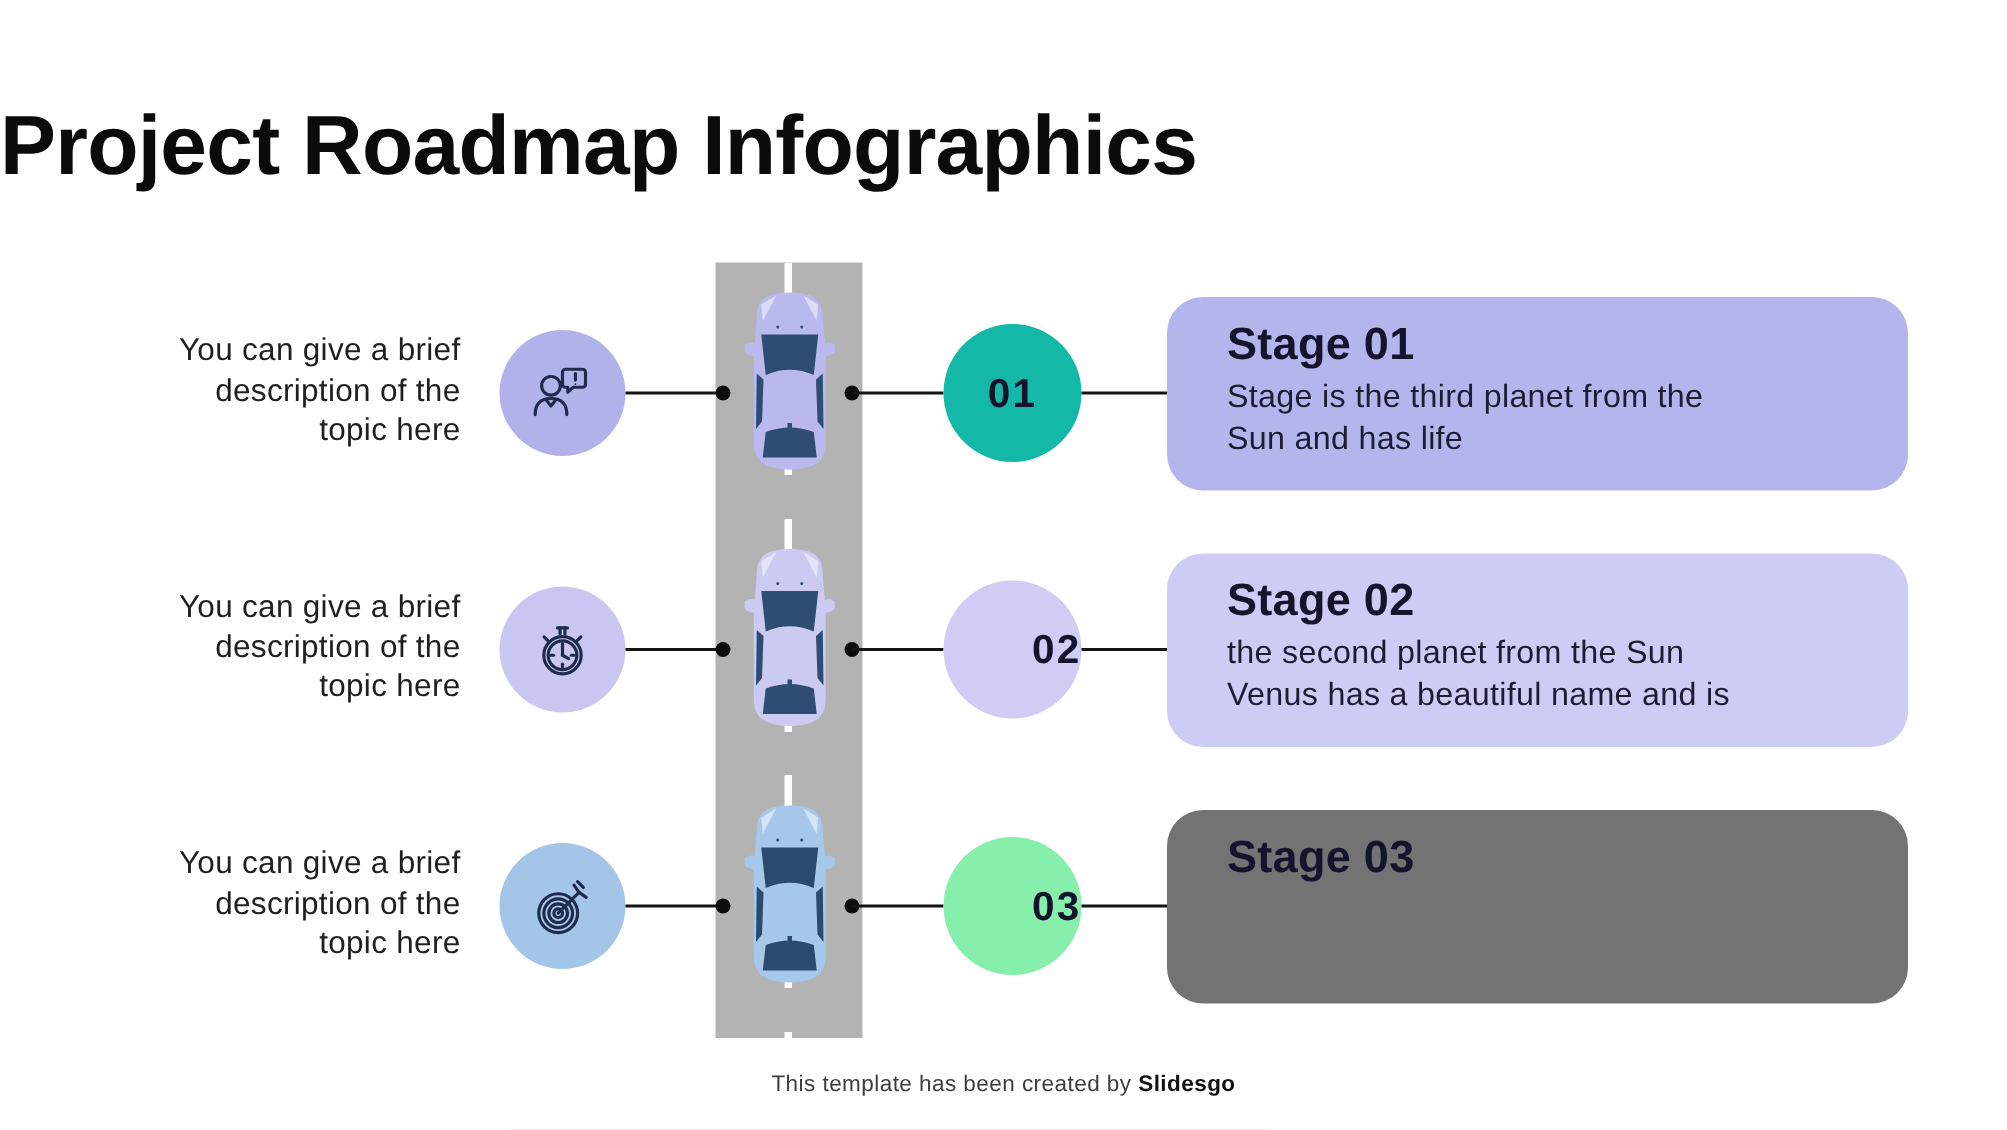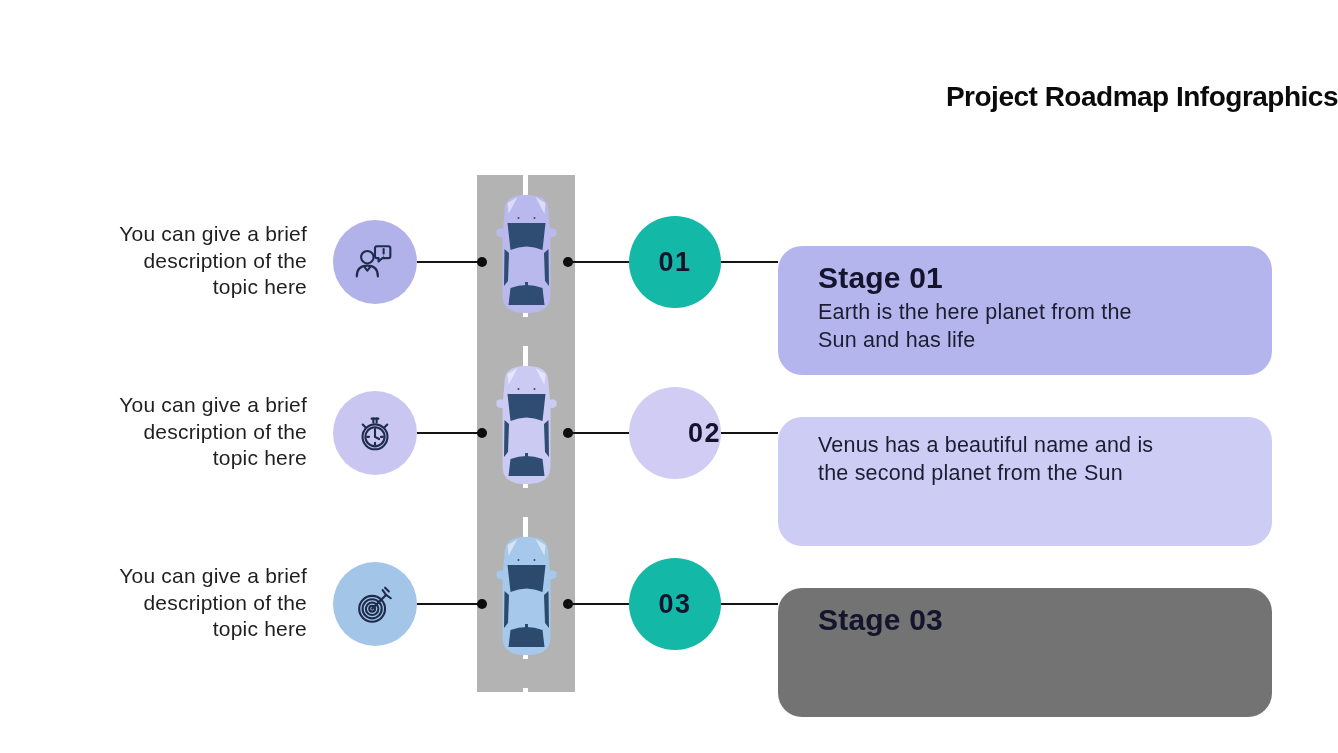--- a/index.html
+++ b/index.html
@@ -3,21 +3,21 @@
 <meta charset="utf-8">
 <style>
   html,body { margin:0; padding:0; background:#e8e8e8; }
   .slide {
     position:relative; width:1338px; height:753px; margin:0 auto;
     background:#ffffff; overflow:hidden;
     font-family:"Liberation Sans", sans-serif;
   }
   .title {
     position:absolute; top:74px; left:0; right:0;
-    text-align:right; font-size:28px; line-height:46px; font-weight:700;
+    text-align:left; font-size:56px; line-height:46px; font-weight:700;
     color:#0b0b0b; letter-spacing:-0.5px;
   }
   
   .road { position:absolute; left:477px; top:175px; width:98px; height:517px; }
   .road-centerline {
     position:absolute; left:46px; top:0; bottom:0; width:5px;
     background:repeating-linear-gradient(to bottom, #ffffff 0 28px, rgba(0,0,0,0) 28px 57px);
   }
   
   .row { position:absolute; left:0; right:0; height:0; }
@@ -47,21 +47,21 @@
   .car svg { display:block; }
 
   .num-circle {
     position:absolute; left:629px; top:-46px; width:92px; height:92px;
     border-radius:50%; display:flex; align-items:center; justify-content:center;
     font-size:27px; font-weight:700; color:#13132d; letter-spacing:1.5px;
   }
 
   .stage-card {
     position:absolute; left:778px; top:-64px; width:494px; height:129px;
-    border-radius:24px; box-sizing:border-box; padding:15px 28px 0 40px;margin-top:48px;
+    border-radius:24px; box-sizing:border-box; padding:15px 28px 0 40px;
   }
   .stage-title {
     margin:0 0 4px 0; font-size:30px; line-height:34px; font-weight:700;
     color:#14142c; letter-spacing:0.2px;
   }
   .stage-text {
     margin:0; font-size:21.5px; line-height:27.5px; color:#1d1d32; letter-spacing:0.2px;
   }
   .stage-text span { display:block; }
 
@@ -127,21 +127,21 @@
 
     <div class="num-circle" style="background-color: #14b8a6;">
       <span>01</span>
     </div>
 
     <div class="cline l3"></div>
 
     <div class="stage-card" style="background-color: rgb(181, 181, 238);">
       <h3 class="stage-title">Stage 01</h3>
       <p class="stage-text">
-        <span>Earth is the here planet from the</span>
+        <span>Stage is the third planet from the</span>
         <span>Sun and has life</span>
       </p>
     </div>
   </div>
 
   <div class="row r2">
     <div class="desc">
       <span>You can give a brief</span>
       <span>description of the</span>
       <span>topic here</span>
@@ -191,23 +191,24 @@
     <div class="cdot d2"></div>
     <div class="cline l2"></div>
 
     <div class="num-circle" style="background-color: rgb(208, 204, 244); justify-content: flex-end;">
       <span>02</span>
     </div>
 
     <div class="cline l3"></div>
 
     <div class="stage-card" style="background-color: rgb(205, 204, 245);">
+      <h3 class="stage-title">Stage 02</h3>
       <p class="stage-text">
+        <span>the second planet from the Sun</span>
         <span>Venus has a beautiful name and is</span>
-        <span>the second planet from the Sun</span>
       </p>
     </div>
   </div>
 
   <div class="row r3">
     <div class="desc">
       <span>You can give a brief</span>
       <span>description of the</span>
       <span>topic here</span>
     </div>
@@ -242,25 +243,28 @@
         <path d="M62 37 Q57 33.5 54 37.5 L54 44 Q59 45 62 42 Z" style="fill: rgb(166, 200, 234);"></path>
         <circle cx="24" cy="25" r="1" fill="#2b4a6c"></circle>
         <circle cx="40" cy="25" r="1" fill="#2b4a6c"></circle>
         <rect x="30.5" y="89" width="3" height="4" fill="#2b4a6c"></rect>
       </svg>
     </div>
 
     <div class="cdot d2"></div>
     <div class="cline l2"></div>
 
-    <div class="num-circle" style="background-color: #14b8a6;">
+    <div class="num-circle" style="background-color: #86efac; justify-content: flex-end;">
       <span>03</span>
     </div>
 
     <div class="cline l3"></div>
 
     <div class="stage-card" style="background-color: #737373;">
       <h3 class="stage-title">Stage 03</h3>
     </div>
   </div>
 
+  <div class="footer">
+    <span>This template has been created by </span><b>Slidesgo</b>
+  </div>
 
 </div>
 
 </body></html>

